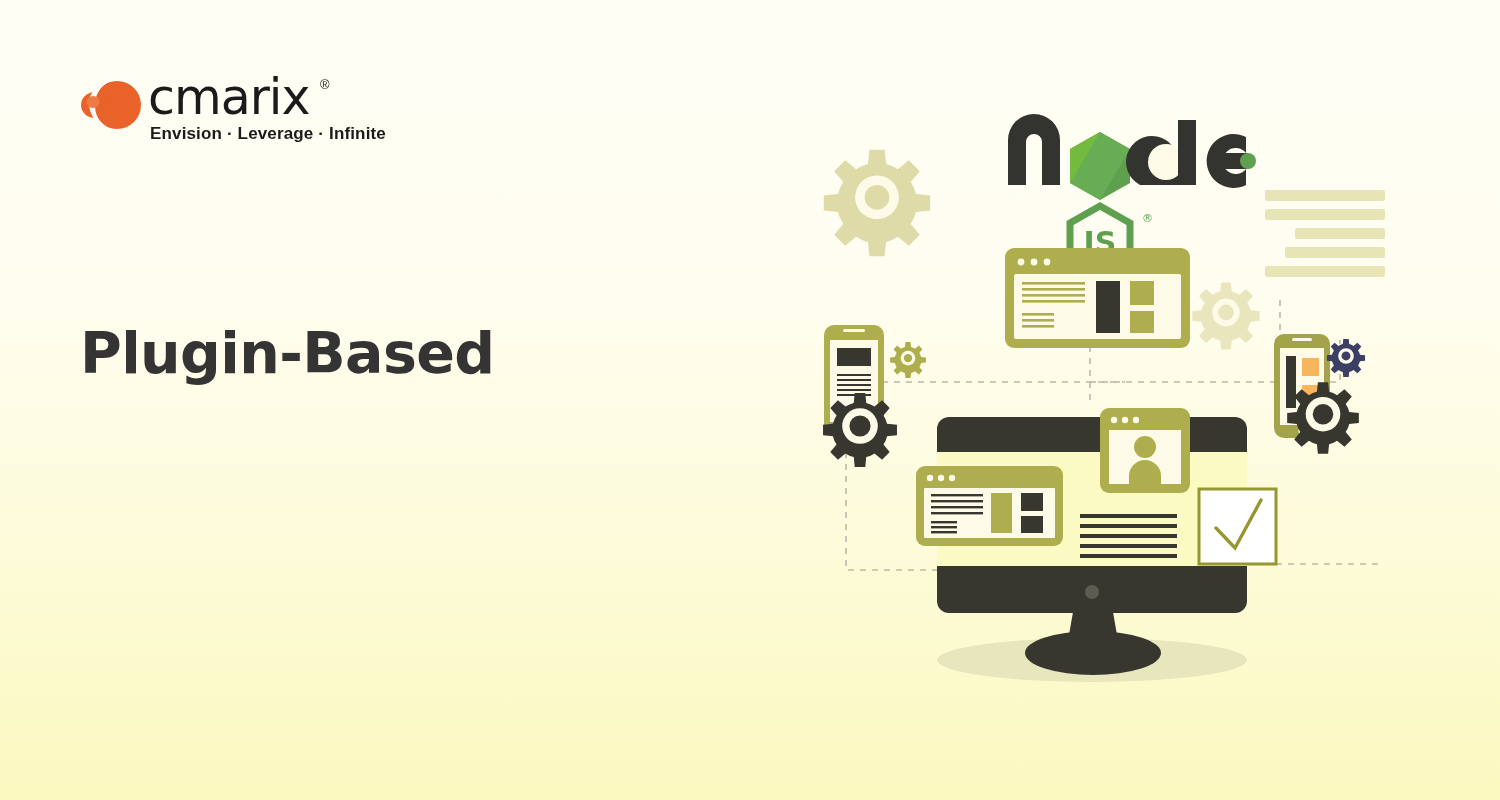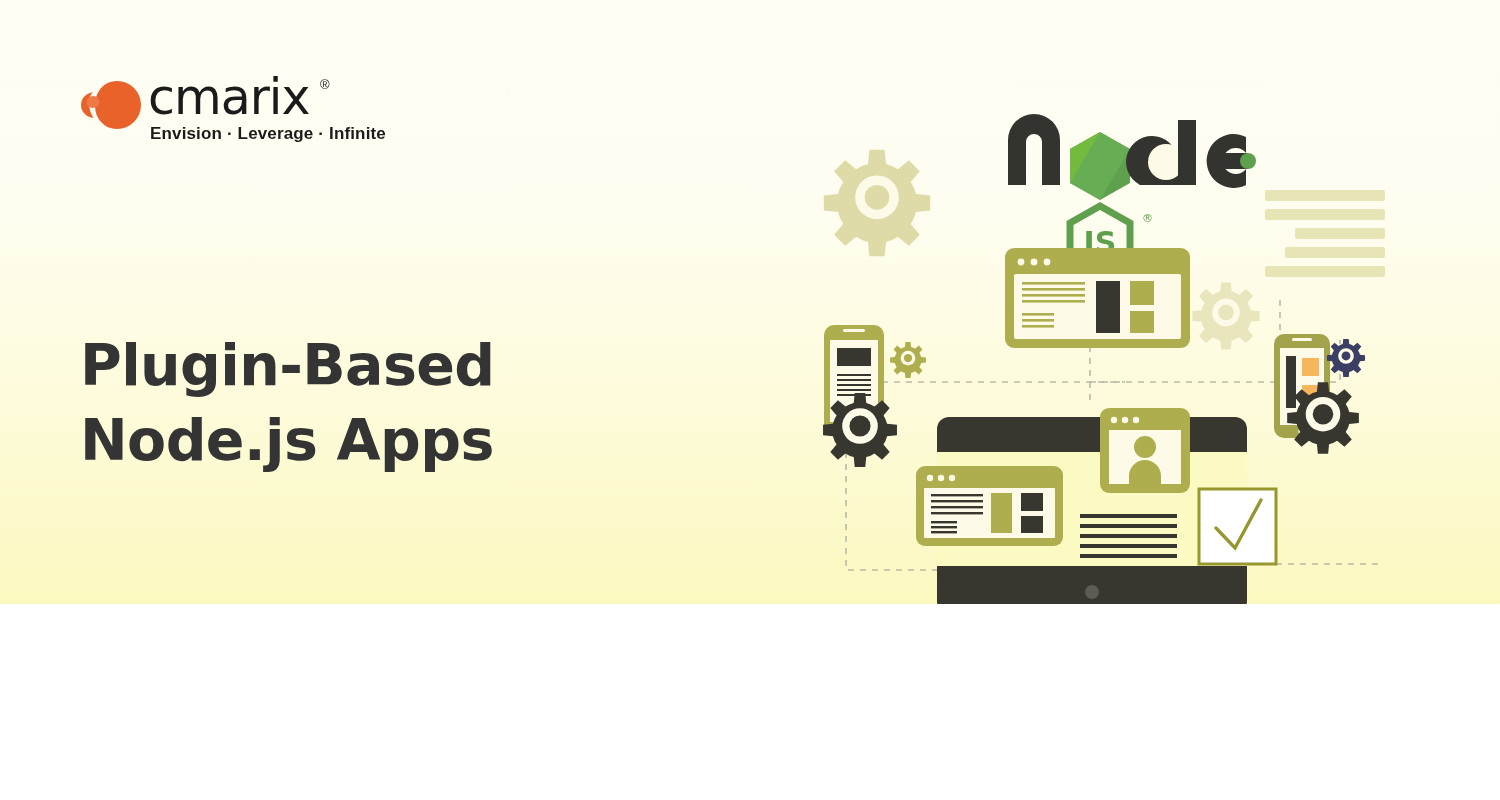--- a/index.html
+++ b/index.html
@@ -8,21 +8,21 @@
   }
   body {
     width: 1500px;
     height: 800px;
     overflow: hidden;
     font-family: "Liberation Sans", sans-serif;
   }
   #banner {
     position: relative;
     width: 1500px;
-    height: 604px;
+    height: 800px;
     background: linear-gradient(to bottom, #fffef5 0%, #fffdf0 35%, #fdfbd8 70%, #fbf8bf 100%);
     overflow: hidden;
   }
 
   
   #logo {
     position: absolute;
     left: 80px;
     top: 72px;
     width: 270px;
@@ -61,21 +61,21 @@
     font-weight: bold;
     color: #1b1b1b;
     letter-spacing: 0.15px;
     white-space: nowrap;
   }
 
   
   #headline {
     position: absolute;
     left: 80px;
-    top: 290px;
+    top: 278px;
     width: 640px;
     font-size: 57px;
     font-weight: bold;
     line-height: 75px;
     color: #343434;
     letter-spacing: -0.6px;
     font-family: "DejaVu Sans", sans-serif;
   }
   #headline .ln { display: block; }
 
@@ -104,21 +104,20 @@
         <ellipse cx="13" cy="25" rx="6.5" ry="6" fill="#ef7a45"></ellipse>
       </svg>
     </div>
     <div id="logo-wordmark">cmarix</div>
     <div id="logo-reg">®</div>
     <div id="logo-tagline">Envision · Leverage · Infinite</div>
   </div>
 
   <h1 id="headline">
     <span class="ln">Plugin-Based</span>
-    <span class="ln">Node.js Apps</span>
   </h1>
 
   <div id="illustration">
     <svg width="720" height="800" viewBox="0 0 720 800" xmlns="http://www.w3.org/2000/svg">
 
       <defs>
 
         <g id="gear8">
           <path d="M-8,-50 L8,-50 L9.5,-35 A36,36 0 0 1 22,-29.5 L33.5,-39 L45,-27.5 L35.5,-16 A36,36 0 0 1 41,-3.5 L56,-2 L56,14 L41,15.5 A36,36 0 0 1 35.5,28 L45,39.5 L33.5,51 L22,41.5 A36,36 0 0 1 9.5,47 L8,62 L-8,62 L-9.5,47 A36,36 0 0 1 -22,41.5 L-33.5,51 L-45,39.5 L-35.5,28 A36,36 0 0 1 -41,15.5 L-56,14 L-56,-2 L-41,-3.5 A36,36 0 0 1 -35.5,-16 L-45,-27.5 L-33.5,-39 L-22,-29.5 A36,36 0 0 1 -9.5,-35 Z" transform="translate(0,-6)"></path>
         </g>

